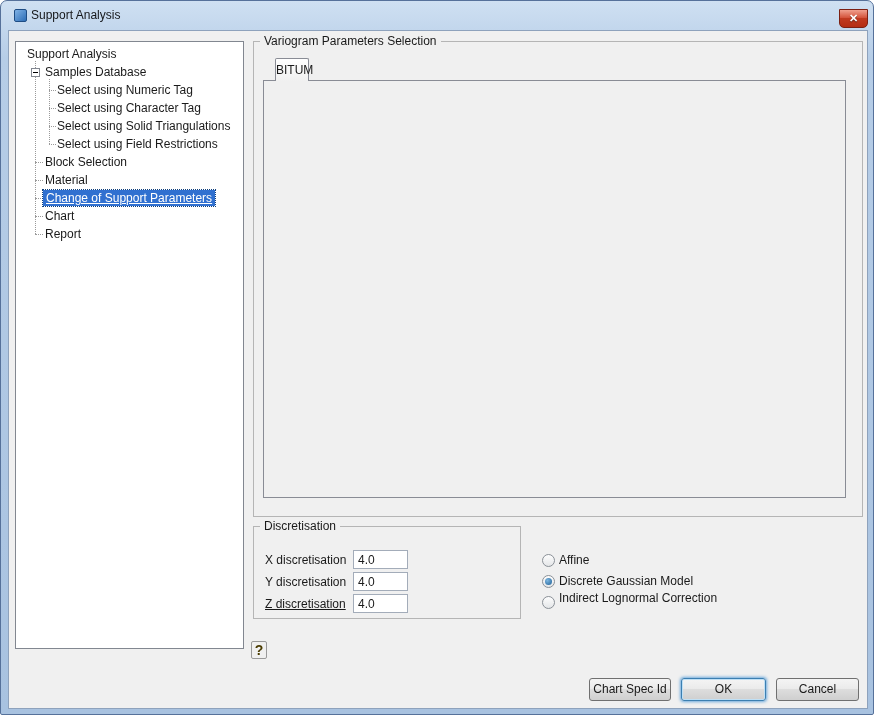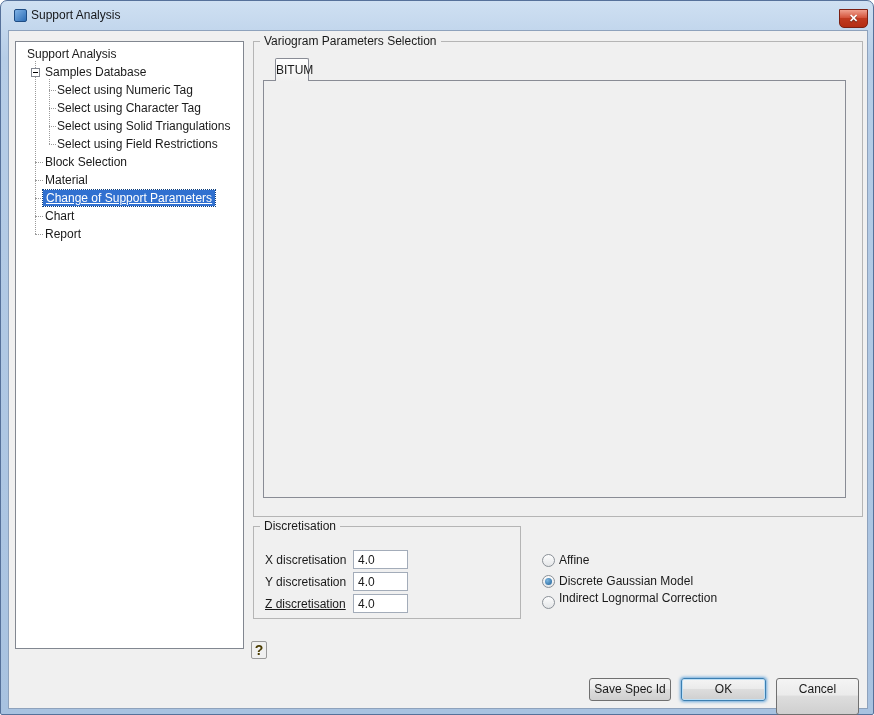--- a/index.html
+++ b/index.html
@@ -258,17 +258,17 @@
   <input class="input" style="left: 352px; top: 593px; width: 55px; height: 19px;" value="4.0">
 
   <span class="radio" style="left:541px; top:553px;"></span>
   <span class="lbl" style="left:558px; top:552px;">Affine</span>
   <span class="radio checked" style="left:541px; top:574px;"></span>
   <span class="lbl" style="left:558px; top:573px;">Discrete Gaussian Model</span>
   <span class="radio" style="left:541px; top:595px;"></span>
   <span class="lbl" style="left:558px; top:590px;">Indirect Lognormal Correction</span>
 
   <div class="help-btn">?</div>
-  <div class="btn" style="left:588px; top:677px; width:82px; height:23px; line-height:21px;">Save Spec Id</div>
+  <div class="btn" style="left:588px; top:677px; width:82px; height:23px; line-height:21px;">Chart Spec Id</div>
   <div class="btn default" style="left:680px; top:677px; width:85px; height:23px; line-height:21px;">OK</div>
-  <div class="btn" style="left:775px; top:677px; width:83px; height:37px; line-height:21px;">Cancel</div>
+  <div class="btn" style="left:775px; top:677px; width:83px; height:23px; line-height:21px;">Cancel</div>
 
 </div>
 
 </body></html>

